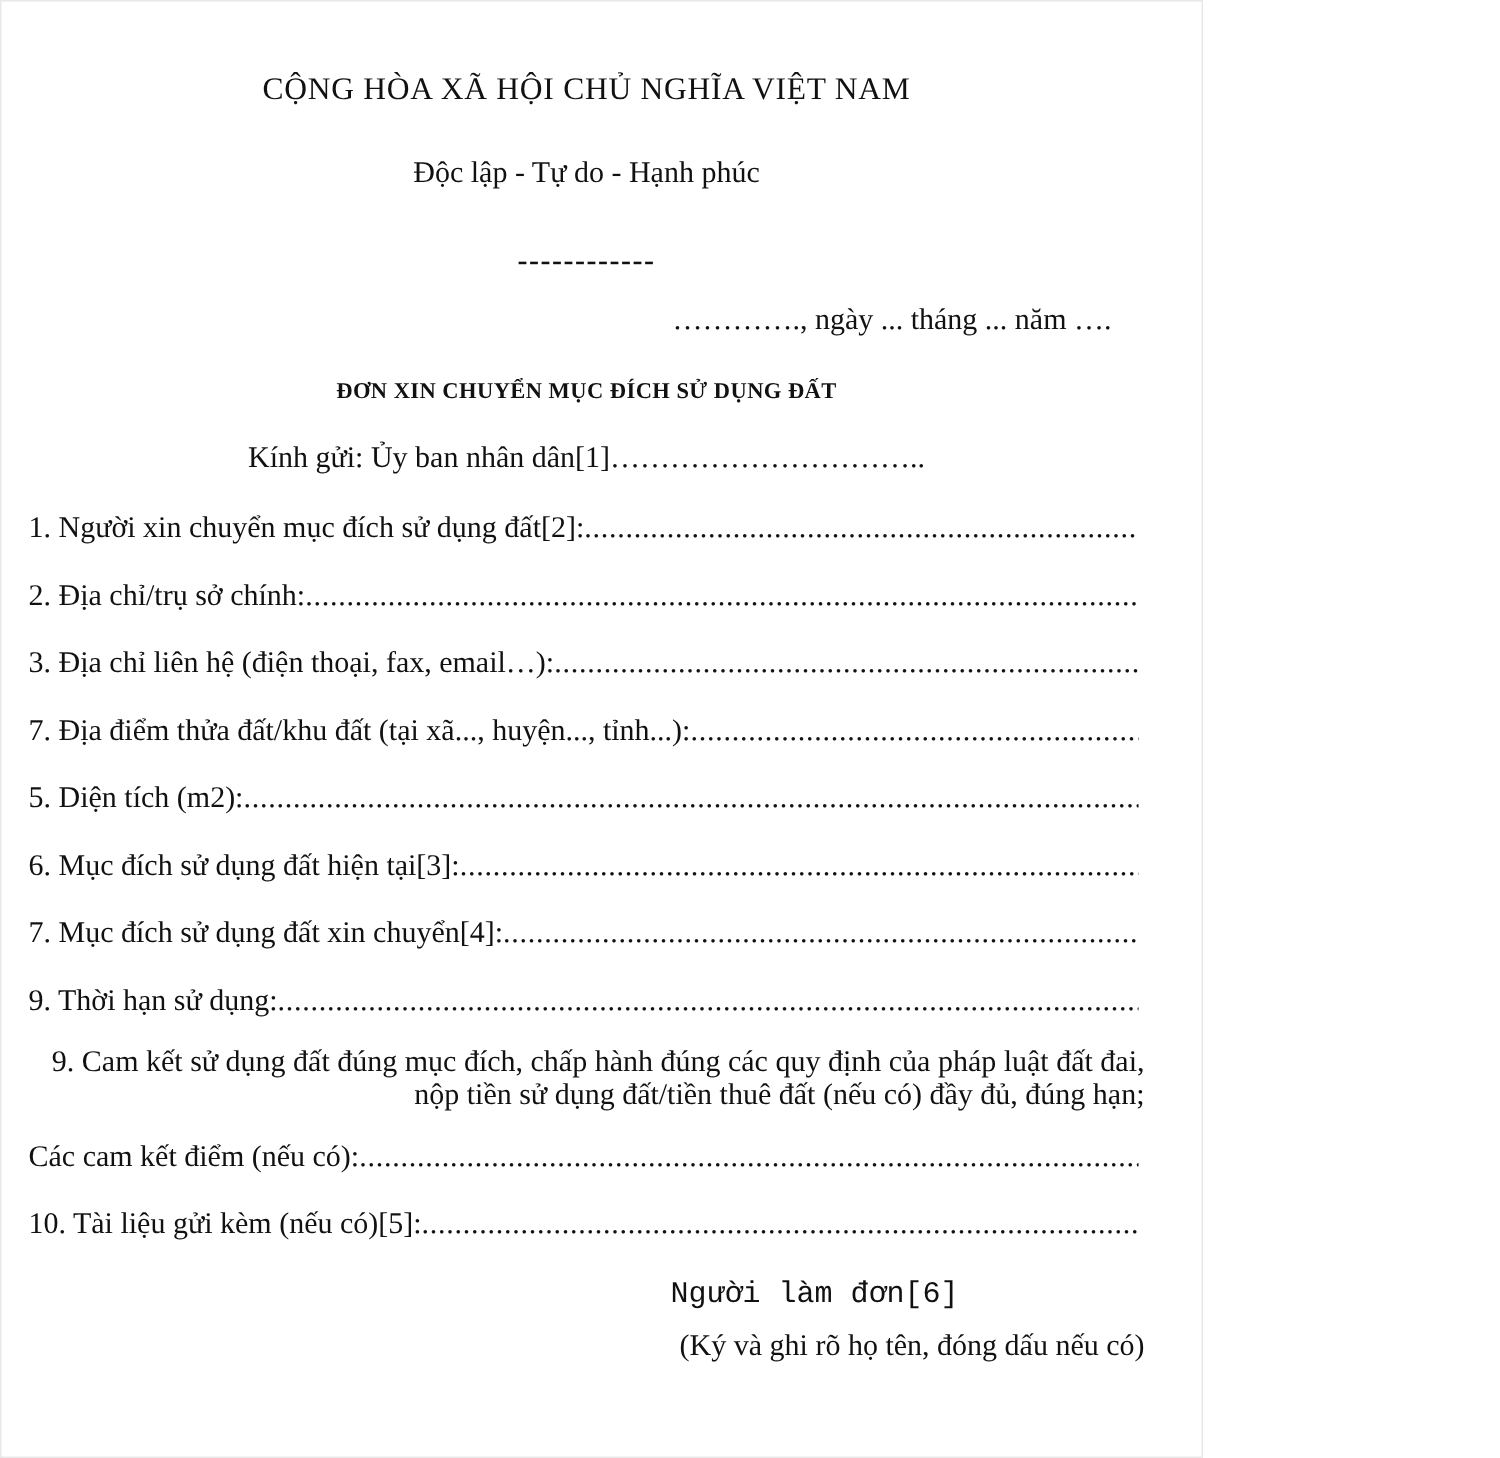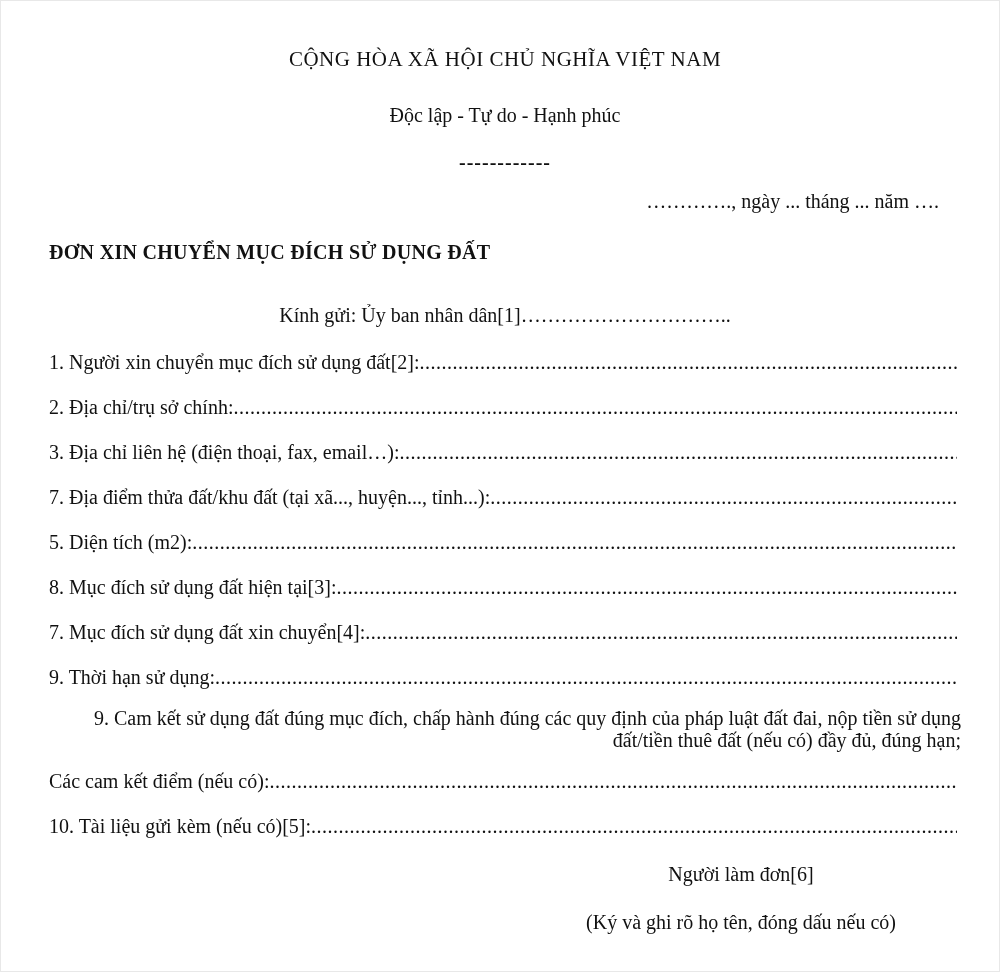--- a/index.html
+++ b/index.html
@@ -2,57 +2,58 @@
 <html lang="vi"><head>
 <meta charset="utf-8">
 <style>
   html, body {
     margin: 0;
     padding: 0;
     background: #ffffff;
   }
   .page {
     position: relative;
-    width: 1000px;
+    width: 802px;
     height: 972px;
     box-sizing: border-box;
     background: #ffffff;
     border: 1px solid #e8e8e8;
-    padding: 46px 38px 0 48px;
+    padding: 46px 38px 0 18px;
     font-family: "Liberation Serif", "DejaVu Serif", serif;
     color: #111111;
     font-size: 20px;
     overflow: hidden;
   }
   .center { text-align: center; }
   .country {
     font-size: 21px;
     letter-spacing: 0.5px;
     margin-bottom: 32px;
   }
   .motto {
     font-size: 20px;
-    margin-bottom: 24px;
+    margin-bottom: 36px;
   }
   .divider {
     font-size: 20px;
     font-weight: bold;
     letter-spacing: 1px;
     margin-bottom: 16px;
   }
   .date-line {
     text-align: right;
     padding-right: 22px;
     font-size: 20px;
     margin-bottom: 28px;
   }
   .title {
-    font-size: 20px;
+    font-size: 15px;
     font-weight: bold;
-    margin: 0 0 40px 0;
+    text-align: center;
+    margin: 0 0 24px 0;
     letter-spacing: 0.3px;
   }
   .recipient {
     font-size: 20px;
     margin-bottom: 20px;
   }
   .row {
     display: flex;
     align-items: center;
     line-height: 30px;
@@ -71,24 +72,26 @@
     text-align: right;
   }
   .footer {
     margin-top: 18px;
     margin-left: auto;
     width: 440px;
     text-align: center;
   }
   .footer .signer {
     line-height: 30px;
-    margin-bottom: 18px;
+    margin-bottom: 3px;
+    font-family: Liberation Mono, monospace;
   }
   .footer .note {
     line-height: 30px;
+    text-align: right;
   }
 </style>
 </head>
 <body>
 
 <div class="page">
 
   <div class="center country">CỘNG HÒA XÃ HỘI CHỦ NGHĨA VIỆT NAM</div>
   <div class="center motto">Độc lập - Tự do - Hạnh phúc</div>
   <div class="center divider">------------</div>
@@ -115,21 +118,21 @@
     <span class="label">7. Địa điểm thửa đất/khu đất (tại xã..., huyện..., tỉnh...): </span>
       <span class="dots">................................................................................................................................................................................................................................................................................................................................................................................................................</span>
   </div>
 
   <div class="row">
     <span class="label">5. Diện tích (m2): </span>
       <span class="dots">................................................................................................................................................................................................................................................................................................................................................................................................................</span>
   </div>
 
   <div class="row">
-    <span class="label">8. Mục đích sử dụng đất hiện tại[3]:</span>
+    <span class="label">6. Mục đích sử dụng đất hiện tại[3]:</span>
       <span class="dots">................................................................................................................................................................................................................................................................................................................................................................................................................</span>
   </div>
 
   <div class="row">
     <span class="label">7. Mục đích sử dụng đất xin chuyển[4]:</span>
       <span class="dots">................................................................................................................................................................................................................................................................................................................................................................................................................</span>
   </div>
 
   <div class="row">
     <span class="label">9. Thời hạn sử dụng: </span>

